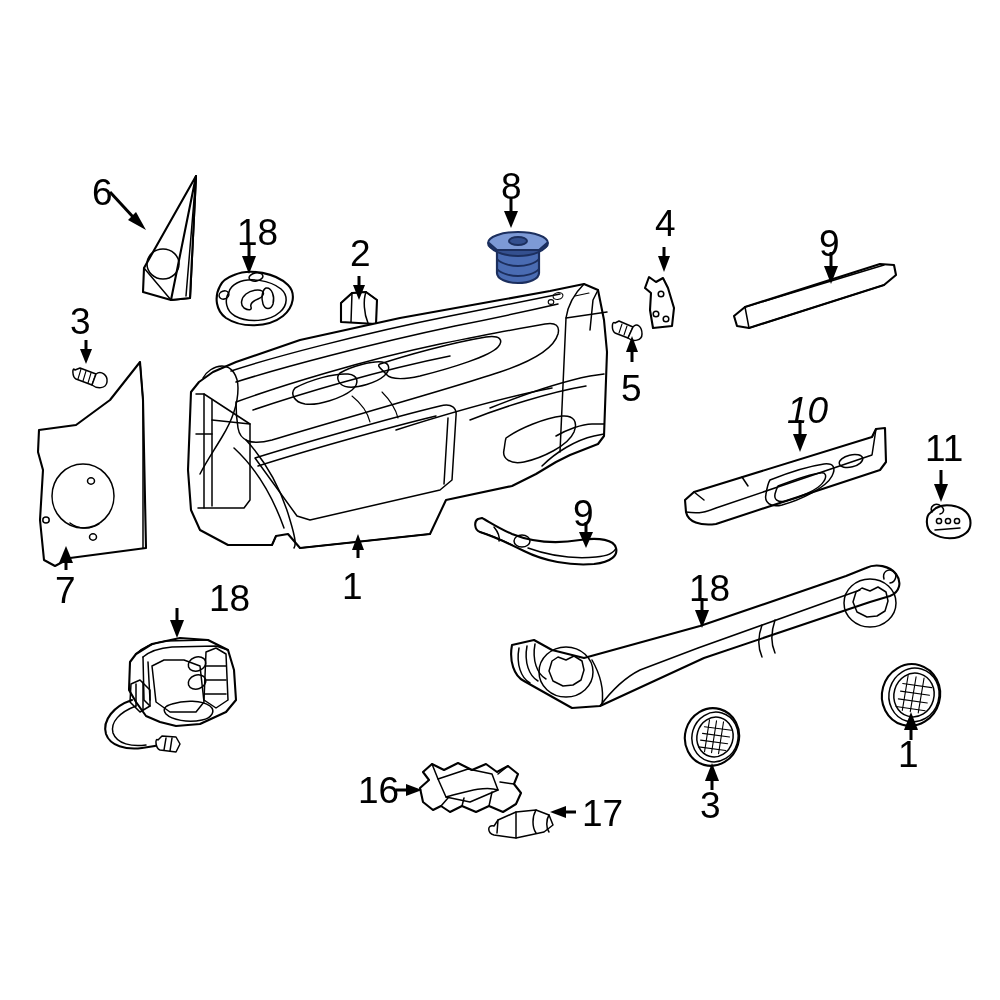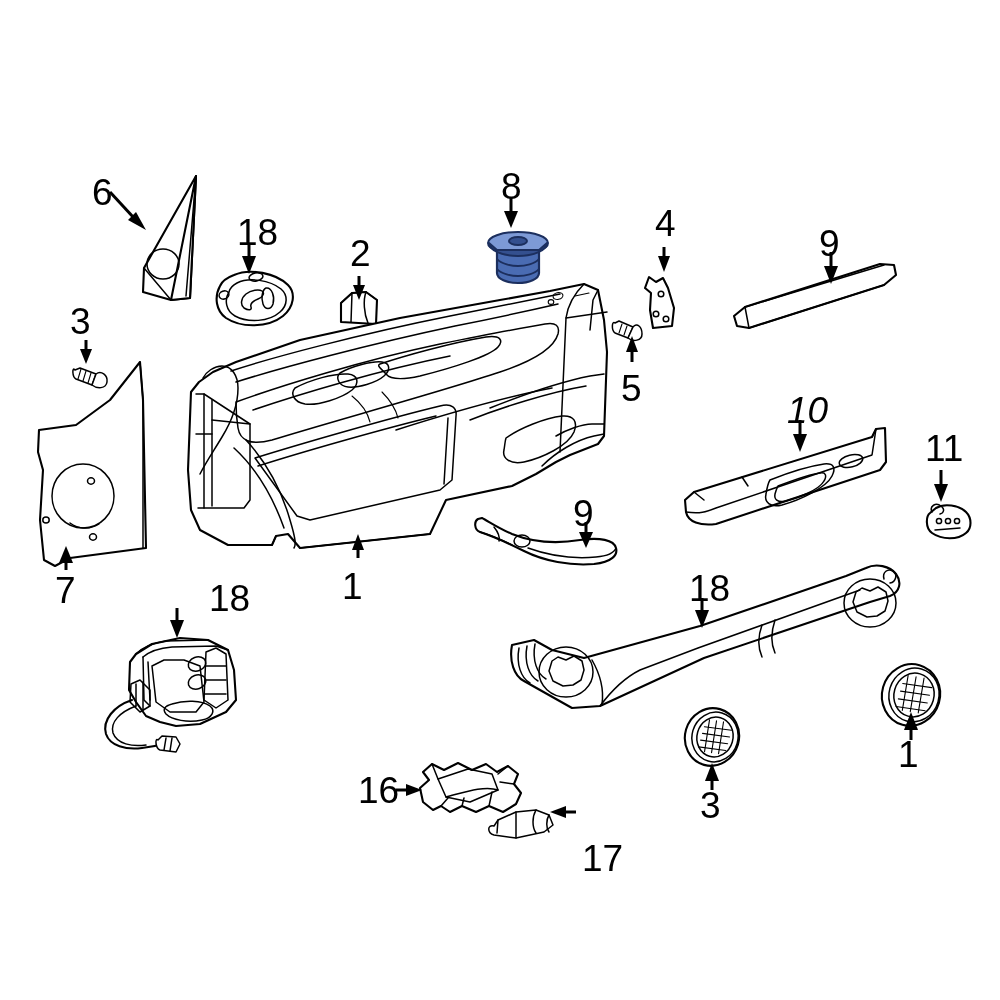--- a/index.html
+++ b/index.html
@@ -428,17 +428,17 @@
   <div class="callout-num" style="left:55px;  top:572px;">7</div>
   <div class="callout-num" style="left:501px; top:168px;">8</div>
   <div class="callout-num" style="left:819px; top:225px;">9</div>
   <div class="callout-num" style="left:787px; top:392px;font-style:italic;">10</div>
   <div class="callout-num" style="left:925px; top:430px;">11</div>
   <div class="callout-num" style="left:573px; top:495px;">9</div>
   <div class="callout-num" style="left:689px; top:570px;">18</div>
   <div class="callout-num" style="left:700px; top:787px;">3</div>
   <div class="callout-num" style="left:898px; top:736px;">1</div>
   <div class="callout-num" style="left:358px; top:772px;">16</div>
-  <div class="callout-num" style="left:582px; top:795px;margin-top:45px;">17</div>
+  <div class="callout-num" style="left:582px; top:795px;">17</div>
   <div class="callout-num" style="left:165px; top:580px;margin-left:44px;">18</div>
   <div class="callout-num" style="left:237px; top:214px;">18</div>
 
 </div>
 
 </body></html>

